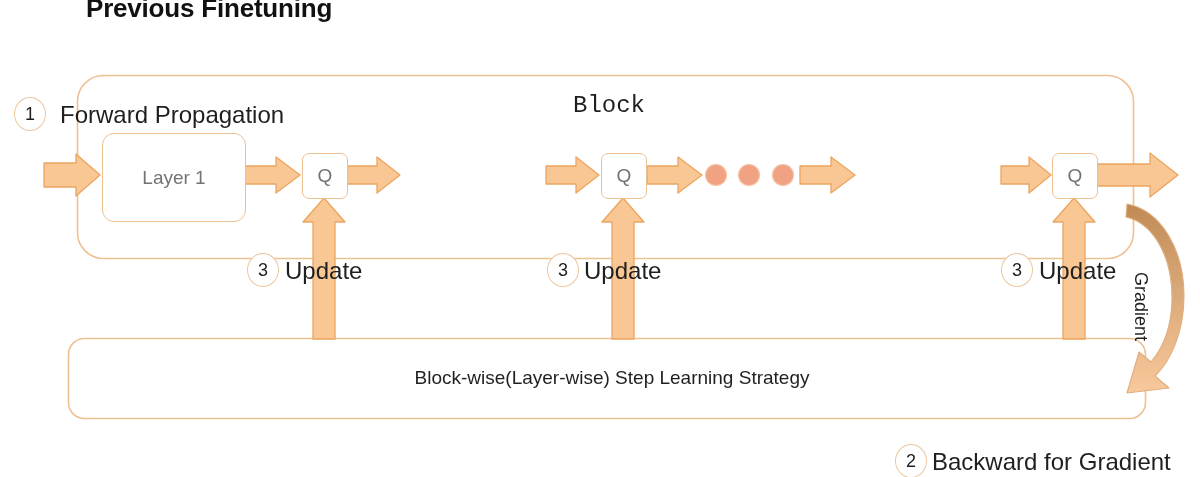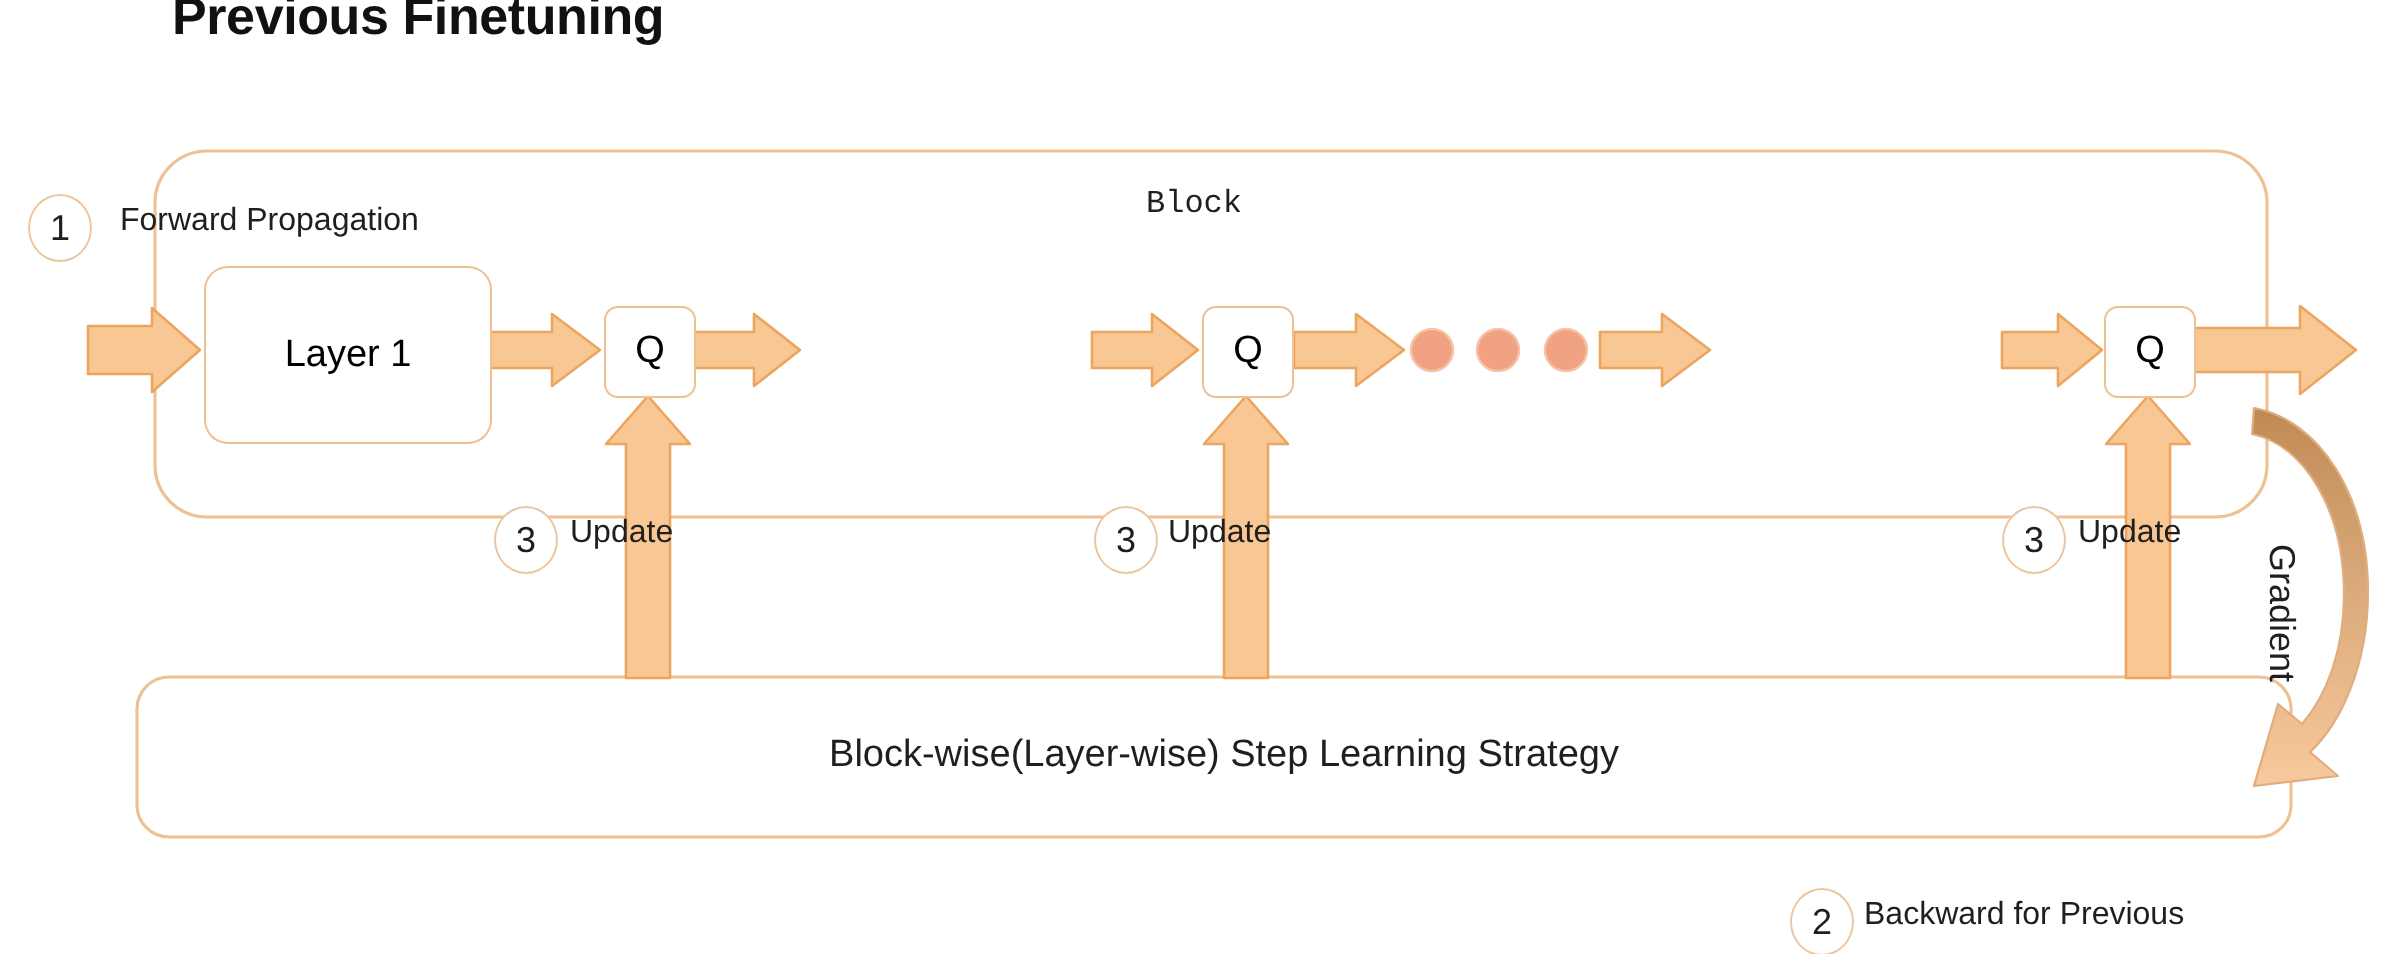--- a/index.html
+++ b/index.html
@@ -32,21 +32,21 @@
     top: -7px;
     font-size: 26px;
     font-weight: bold;
     letter-spacing: -0.2px;
     color: #111111;
     white-space: nowrap;
   }
 
   
   .lbl {
-    font-size: 16px;
+    font-size: 24px;
     color: #1f1f1f;
     white-space: nowrap;
     line-height: 1;
   }
   #lbl-forward { left: 60px; top: 103px; }
   #lbl-block   { left: 573px; top: 94px; font-family: Liberation Mono, monospace; }
   #lbl-update-1 { left: 285px; top: 259px; }
   #lbl-update-2 { left: 584px; top: 259px; }
   #lbl-update-3 { left: 1039px; top: 259px; }
   #lbl-backward { left: 932px; top: 450px; }
@@ -62,21 +62,21 @@
   }
 
   
   .node-text {
     position: absolute;
     left: 0; top: 0; right: 0; bottom: 0;
     display: flex;
     align-items: center;
     justify-content: center;
     font-size: 19px;
-    color: #000000;
+    color: #737373;
     pointer-events: none;
   }
   .q-text { font-size: 19px; }
 
   
   .layer-box {
     border: 1.6px solid #eec193;
     border-radius: 12px;
     background: #ffffff;
   }
@@ -170,21 +170,21 @@
   <div class="abs step-circle" id="step3a">3</div>
   <div class="abs step-circle" id="step3b">3</div>
   <div class="abs step-circle" id="step3c">3</div>
   <div class="abs step-circle" id="step2">2</div>
 
   <div class="abs lbl" id="lbl-forward">Forward  Propagation</div>
   <div class="abs lbl" id="lbl-block">Block</div>
   <div class="abs lbl" id="lbl-update-1">Update</div>
   <div class="abs lbl" id="lbl-update-2">Update</div>
   <div class="abs lbl" id="lbl-update-3">Update</div>
-  <div class="abs lbl" id="lbl-backward">Backward for Previous</div>
+  <div class="abs lbl" id="lbl-backward">Backward for Gradient</div>
   <div class="abs lbl" id="lbl-gradient">Gradient</div>
   <div class="abs lbl" id="lbl-strategy">Block-wise(Layer-wise) Step Learning Strategy</div>
 
   <div class="abs layer-box" id="layer1">
     <div class="node-text">Layer 1</div>
   </div>
 
   <div class="abs q-box" id="q1">
     <div class="node-text q-text">Q</div>
   </div>

